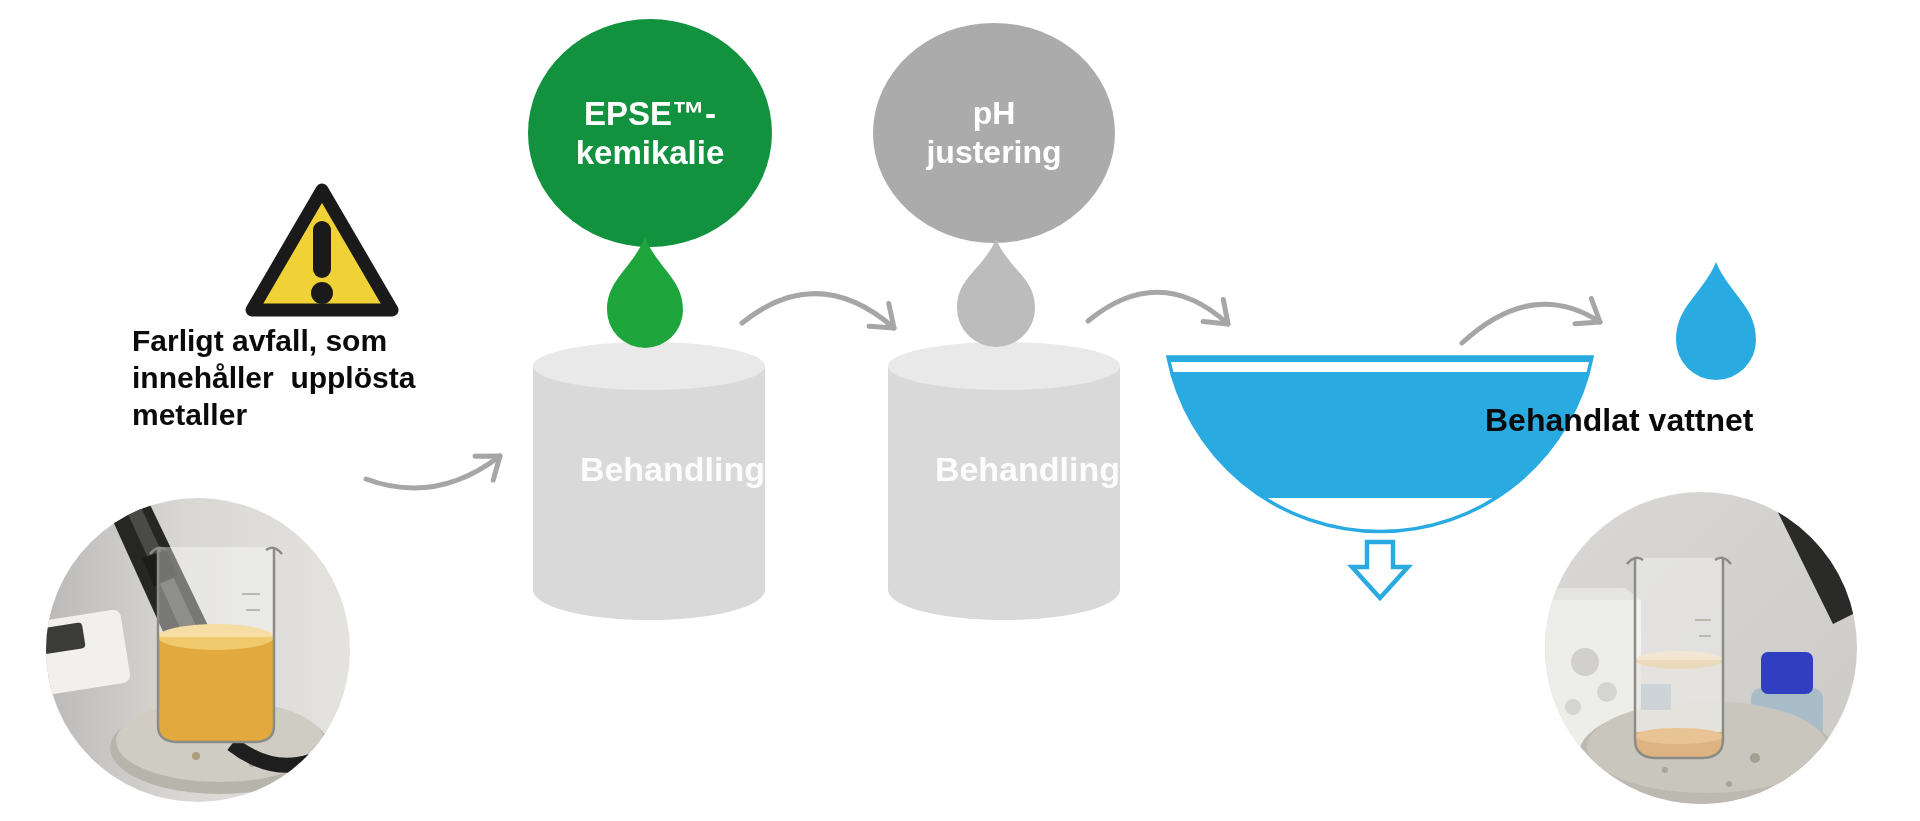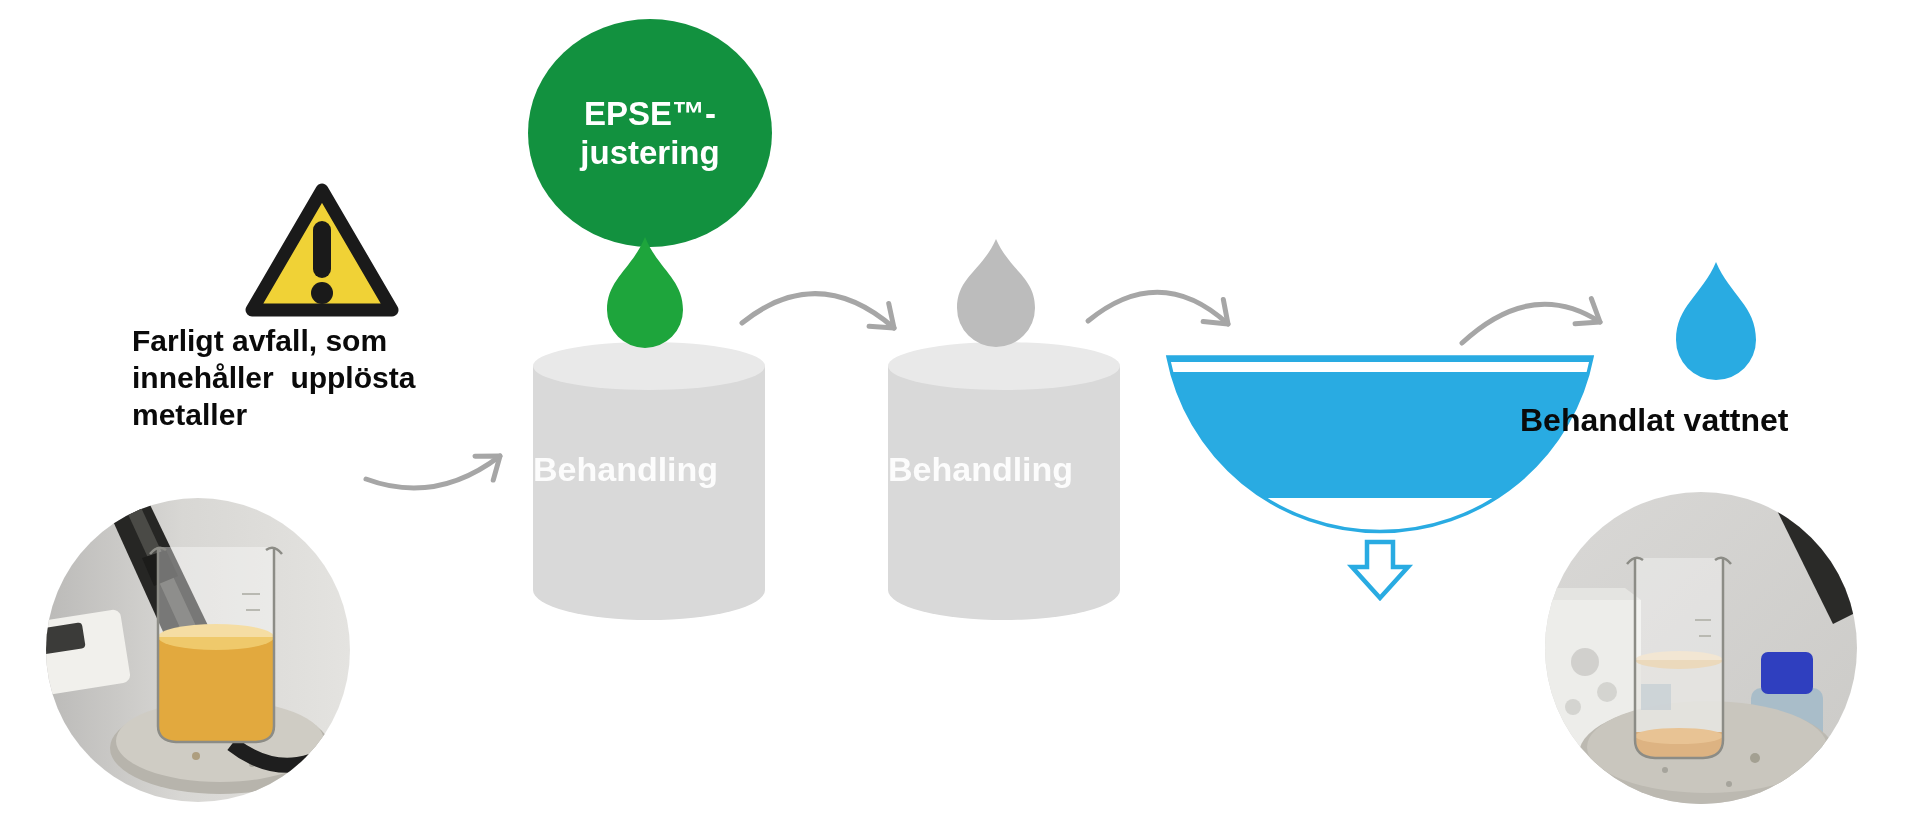--- a/index.html
+++ b/index.html
@@ -17,26 +17,26 @@
   #chem-bubble{left:528px;top:19px;width:244px;height:228px;background:var(--green-circle,#12913F);font-size:33px;line-height:39px;}
   #ph-bubble{left:873px;top:23px;width:242px;height:220px;background:var(--gray-circle,#ABABAB);font-size:32px;line-height:39px;}
 
   
   .tank{position:absolute;width:232px;height:278px;}
   #tank1{left:533px;top:342px;}
   #tank2{left:888px;top:342px;}
   .tank-body{position:absolute;left:0;top:24px;width:232px;height:254px;background:var(--tank-body,#D9D9D9);
     border-radius:0 0 50% 50% / 0 0 30px 30px;}
   .tank-top{position:absolute;left:0;top:0;width:232px;height:48px;background:var(--tank-top,#E9E9E9);border-radius:50%;}
-  .tank-label{position:absolute;left:0;top:108px;width:100%;text-align:left;color:#FCFCFC;font-weight:bold;font-size:34px;}
+  .tank-label{position:absolute;left:0;top:108px;width:100%;text-align:right;color:#FCFCFC;font-weight:bold;font-size:34px;}
 
   
   .caption{position:absolute;text-align:left;font-weight:bold;color:#0A0A0A;white-space:pre-wrap;}
   #hazard-caption{left:132px;top:322px;width:380px;font-size:30px;line-height:37px;}
-  #treated-label{left:1520px;top:402px;width:360px;font-size:32px;}
+  #treated-label{left:1485px;top:402px;width:360px;font-size:32px;}
   #precip-label{left:1222px;top:612px;width:320px;font-size:35px;}
 
   
   .arrow{stroke:var(--arrow-gray,#A6A6A6);stroke-width:5;fill:none;stroke-linecap:round;}
   .ah{stroke:var(--arrow-gray,#A6A6A6);stroke-width:5;fill:none;stroke-linecap:round;stroke-linejoin:round;}
   .drop-green{fill:var(--green-drop,#1EA53C);}
   .drop-gray{fill:var(--gray-drop,#BCBCBC);}
   .drop-blue{fill:var(--process-blue,#29ABE2);}
   .bowl-outline{fill:#fff;stroke:var(--process-blue,#29ABE2);stroke-width:3.5;}
   .bowl-fill{fill:var(--process-blue,#29ABE2);}
@@ -49,23 +49,27 @@
   #photo-left{left:46px;top:498px;width:304px;height:304px;}
   #photo-right{left:1545px;top:492px;width:312px;height:312px;}
 </style>
 </head>
 <body>
 
 <div class="stage">
 
   <div class="bubble" id="chem-bubble">
     <span>EPSE™-
+kemikalie</span>
+  </div>
+
+  <div class="bubble" id="ph-bubble">
+    <span>pH
 justering</span>
   </div>
-
 
   <div class="tank" id="tank1">
     <div class="tank-body"></div>
     <div class="tank-top"></div>
     <div class="tank-label">Behandling</div>
   </div>
 
   <div class="tank" id="tank2">
     <div class="tank-body"></div>
     <div class="tank-top"></div>

